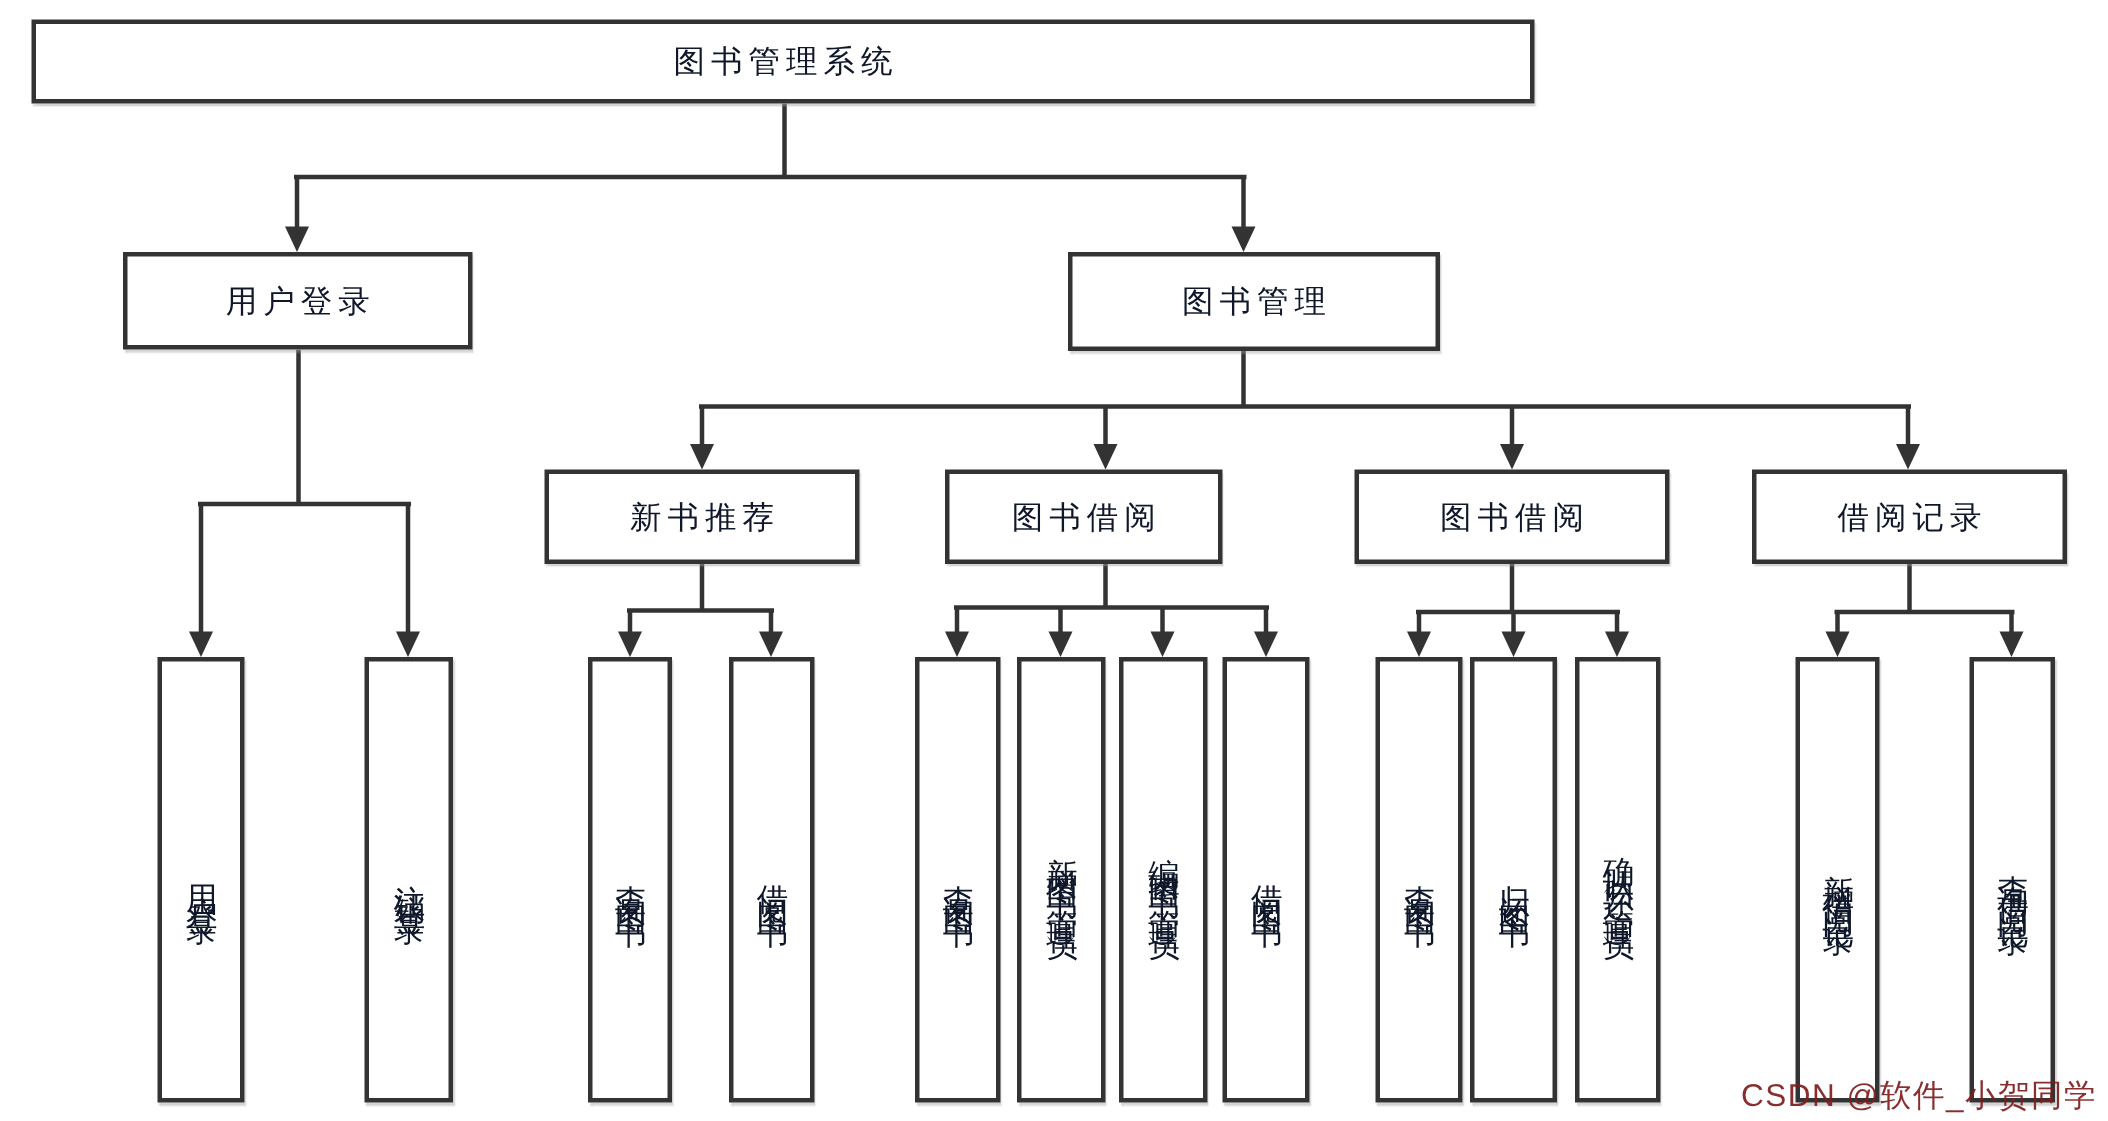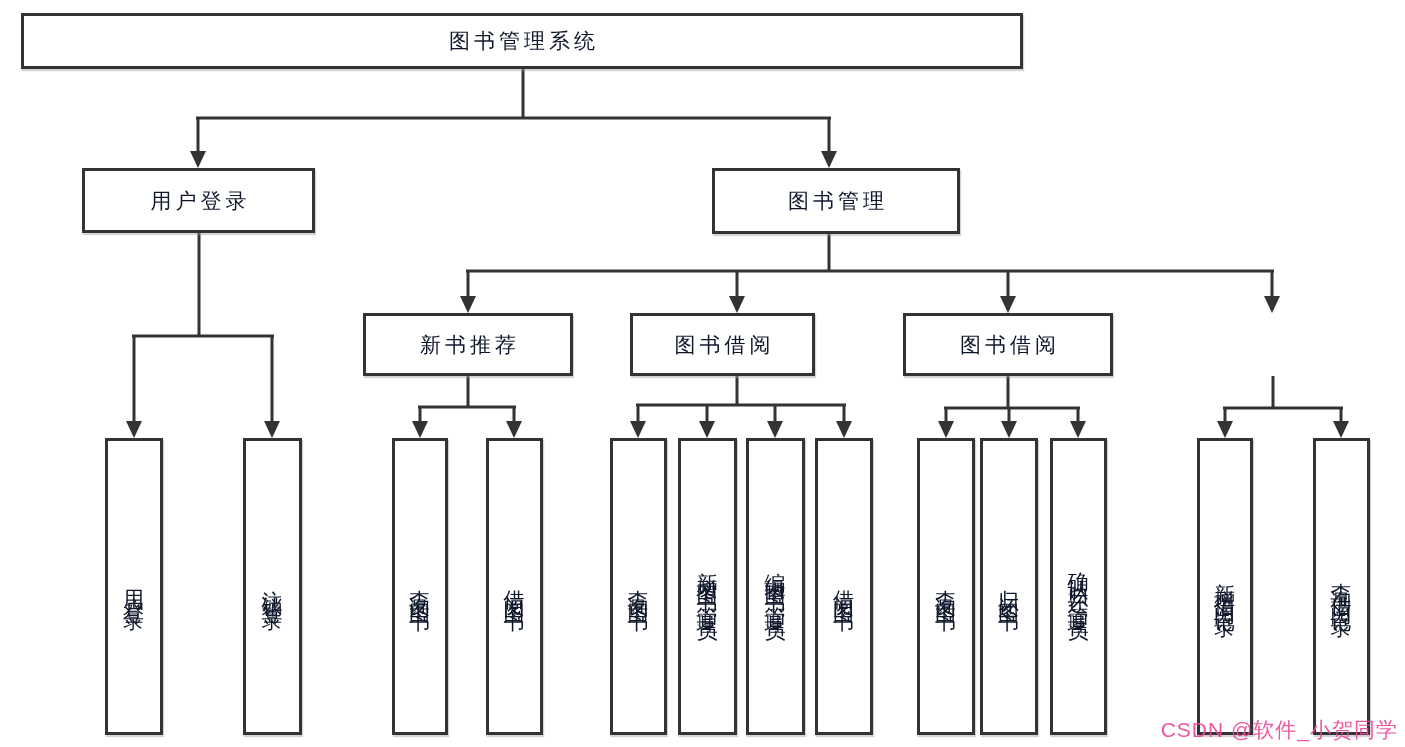--- a/index.html
+++ b/index.html
@@ -45,21 +45,21 @@
     letter-spacing: 7px;
     line-height: 1;
     white-space: nowrap;
   }
   #watermark {
     position: absolute;
     right: 7px;
     bottom: 3px;
     font-size: 21px;
     letter-spacing: 1px;
-    color: #ec4899;
+    color: #7f1d1d;
     z-index: 10;
     opacity: 0.92;
     white-space: nowrap;
   }
   .line { stroke: #333333; stroke-width: 3; }
   .arrow { fill: #333333; stroke: none; }
 </style>
 </head>
 <body>
 
@@ -144,20 +144,23 @@
 
   <div class="box" style="left:363px; top:313px; width:210px; height:63px;">
     <span class="h-label">新书推荐</span>
   </div>
   <div class="box" style="left:630px; top:313px; width:185px; height:63px;">
     <span class="h-label">图书借阅</span>
   </div>
   <div class="box" style="left:903px; top:313px; width:210px; height:63px;">
     <span class="h-label">图书借阅</span>
   </div>
+  <div class="box" style="left:1168px; top:313px; width:210px; height:63px;">
+    <span class="h-label">借阅记录</span>
+  </div>
 
   <div class="box" style="left:105px; top:438px; width:58px; height:297px;">
     <span class="v-label">用户登录</span>
   </div>
   <div class="box" style="left:243px; top:438px; width:59px; height:297px;">
     <span class="v-label">注销登录</span>
   </div>
 
   <div class="box" style="left:392px; top:438px; width:56px; height:297px;">
     <span class="v-label">查询图书</span>

